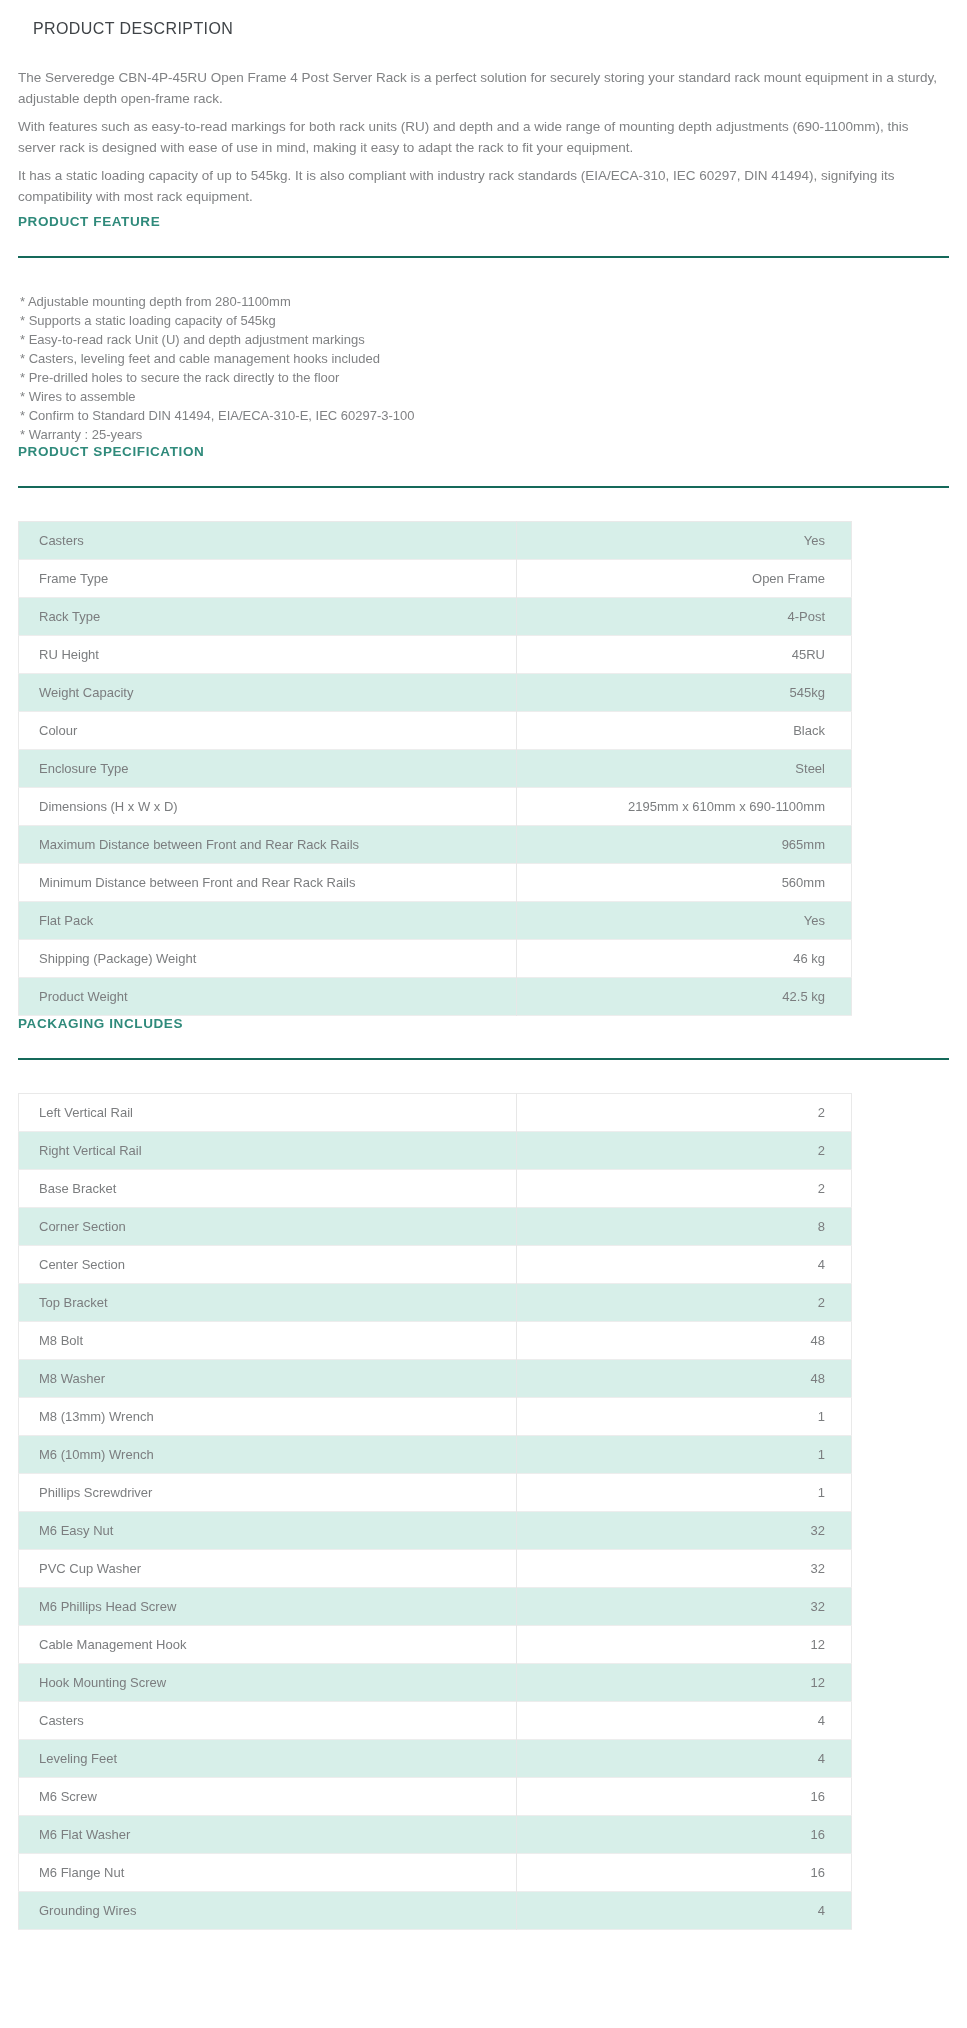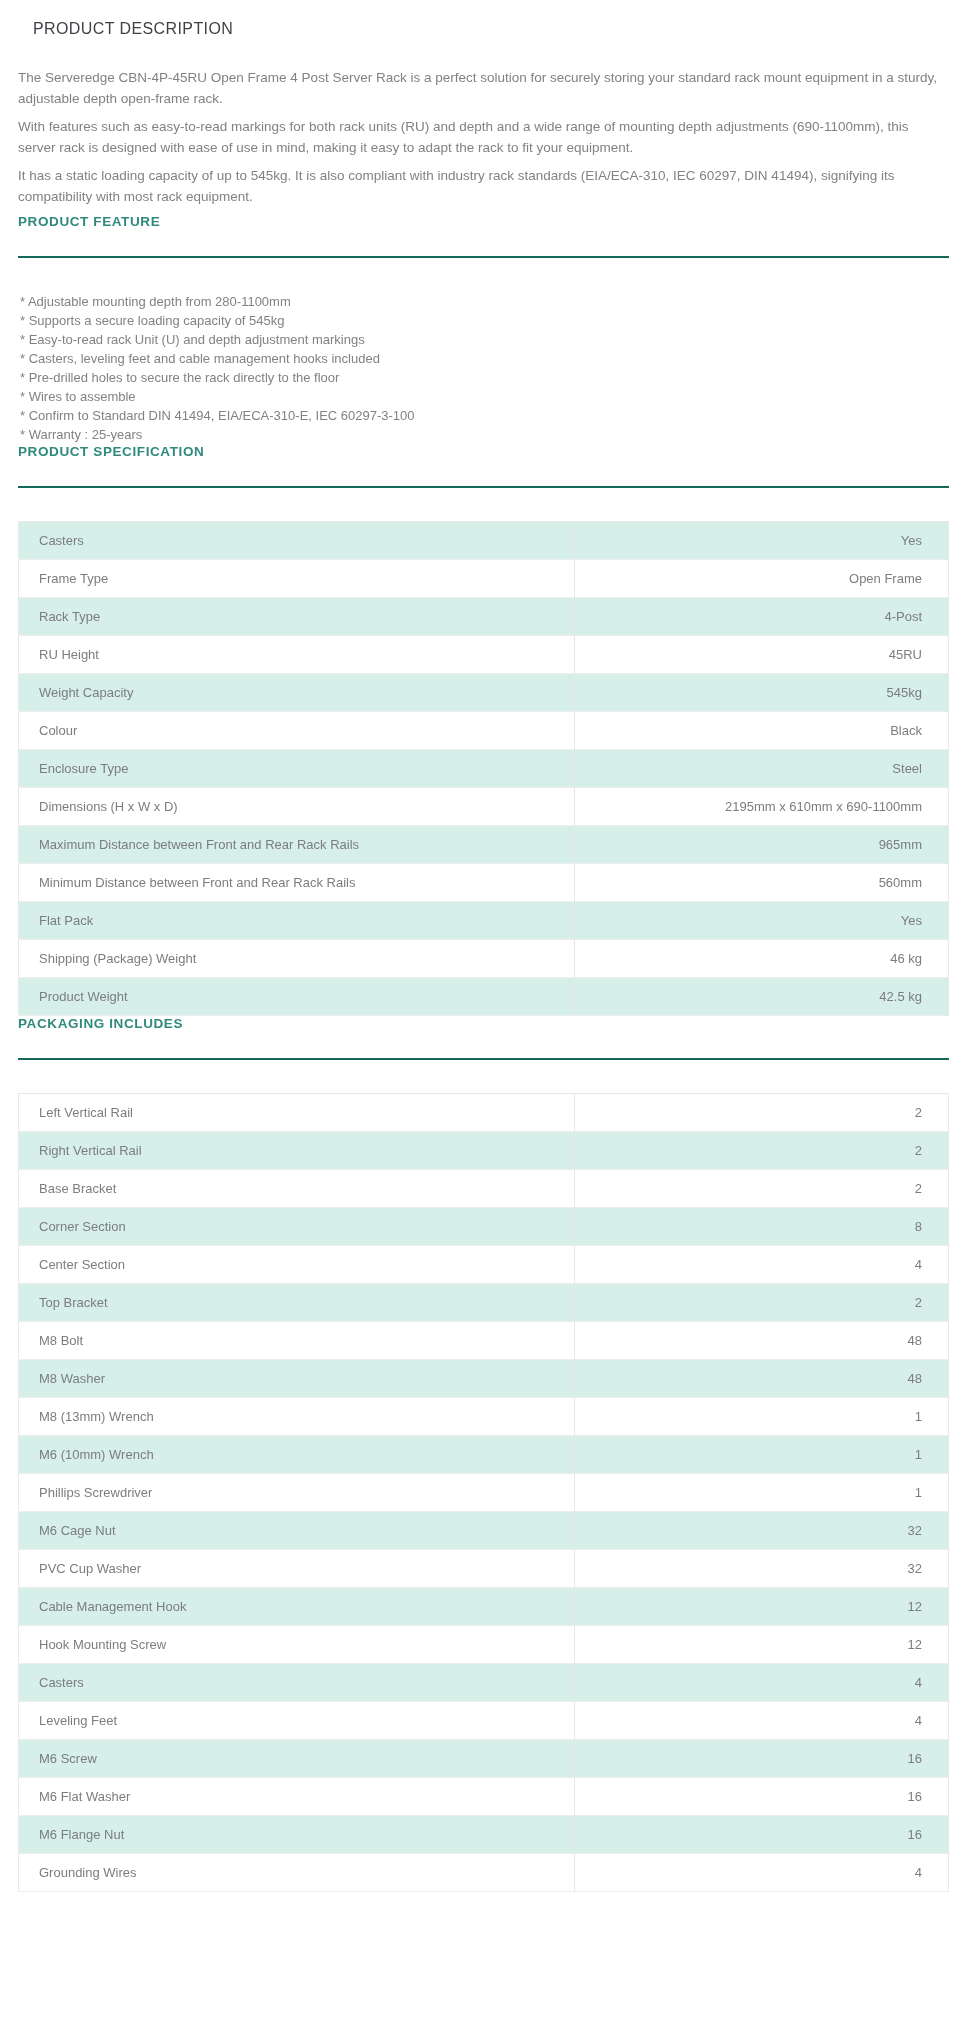--- a/index.html
+++ b/index.html
@@ -27,21 +27,21 @@
   }
   .features-section { margin-top:47px; }
   .feature-list {
     list-style:none; margin:34px 0 0 0; padding:0 0 0 2px;
     line-height:19px; font-size:13px;
   }
   .spec-section { margin-top:31px; }
   .pack-section { margin-top:36px; }
 
   table.kv {
-    width:931px; border-collapse:collapse; table-layout:fixed;
+    width:834px; border-collapse:collapse; table-layout:fixed;
     margin-top:33px; border:1px solid #e9e9e9;
     font-size:13px; color:#7b7d7f;
   }
   table.kv tr { border-bottom:1px solid #ededed; }
   table.kv td { height:38px; box-sizing:border-box; vertical-align:middle; }
   table.kv td.label {
     width:59.8%; padding-left:20px;
     border-right:1px solid #e7e7e7; text-align:left;
   }
   table.kv td.value { padding-right:26px; text-align:right; }
@@ -58,21 +58,21 @@
   <div class="description">
     <p>The Serveredge CBN-4P-45RU Open Frame 4 Post Server Rack is a perfect solution for securely storing your standard rack mount equipment in a sturdy, adjustable depth open-frame rack.</p>
     <p>With features such as easy-to-read markings for both rack units (RU) and depth and a wide range of mounting depth adjustments (690-1100mm), this server rack is designed with ease of use in mind, making it easy to adapt the rack to fit your equipment.</p>
     <p>It has a static loading capacity of up to 545kg. It is also compliant with industry rack standards (EIA/ECA-310, IEC 60297, DIN 41494), signifying its compatibility with most rack equipment.</p>
   </div>
 
   <section class="block features-section">
     <h2 class="section-heading">PRODUCT FEATURE</h2>
     <ul class="feature-list">
         <li>* Adjustable mounting depth from 280-1100mm</li>
-        <li>* Supports a secure loading capacity of 545kg</li>
+        <li>* Supports a static loading capacity of 545kg</li>
         <li>* Easy-to-read rack Unit (U) and depth adjustment markings</li>
         <li>* Casters, leveling feet and cable management hooks included</li>
         <li>* Pre-drilled holes to secure the rack directly to the floor</li>
         <li>* Wires to assemble</li>
         <li>* Confirm to Standard DIN 41494, EIA/ECA-310-E, IEC 60297-3-100</li>
         <li>* Warranty : 25-years</li>
       </ul>
   </section>
 
   <section class="block spec-section">
@@ -177,25 +177,29 @@
           </tr>
           <tr>
             <td class="label">M6 (10mm) Wrench</td>
             <td class="value">1</td>
           </tr>
           <tr>
             <td class="label">Phillips Screwdriver</td>
             <td class="value">1</td>
           </tr>
           <tr>
-            <td class="label">M6 Cage Nut</td>
+            <td class="label">M6 Easy Nut</td>
             <td class="value">32</td>
           </tr>
           <tr>
             <td class="label">PVC Cup Washer</td>
+            <td class="value">32</td>
+          </tr>
+          <tr>
+            <td class="label">M6 Phillips Head Screw</td>
             <td class="value">32</td>
           </tr>
           <tr>
             <td class="label">Cable Management Hook</td>
             <td class="value">12</td>
           </tr>
           <tr>
             <td class="label">Hook Mounting Screw</td>
             <td class="value">12</td>
           </tr>

